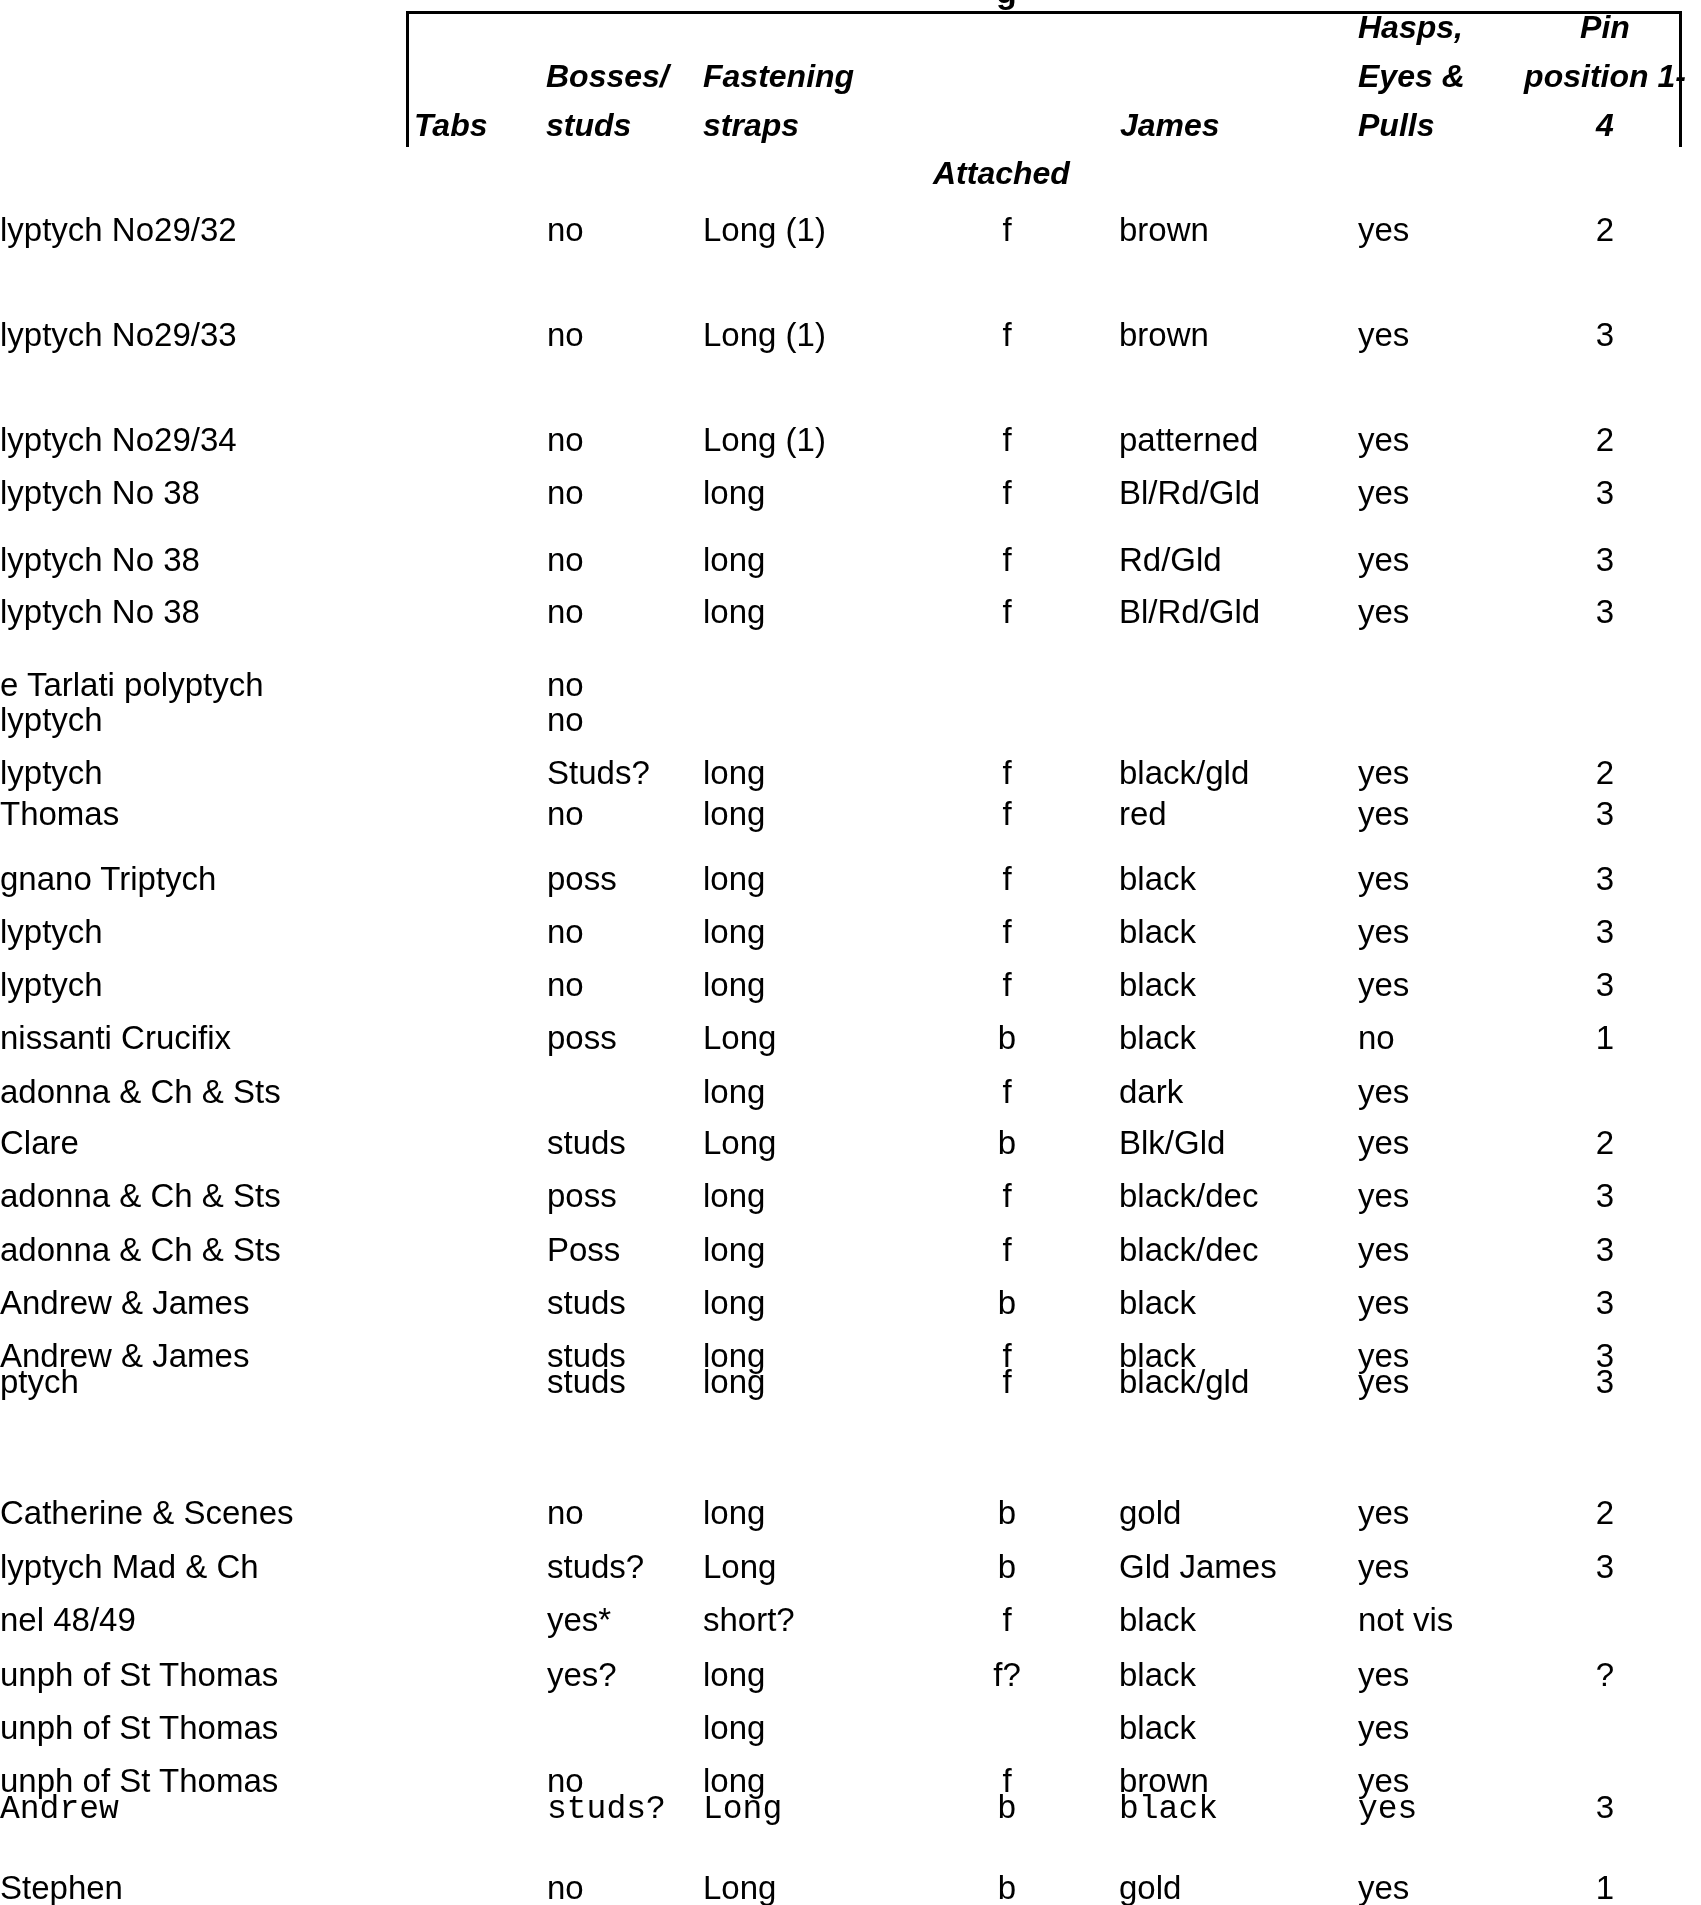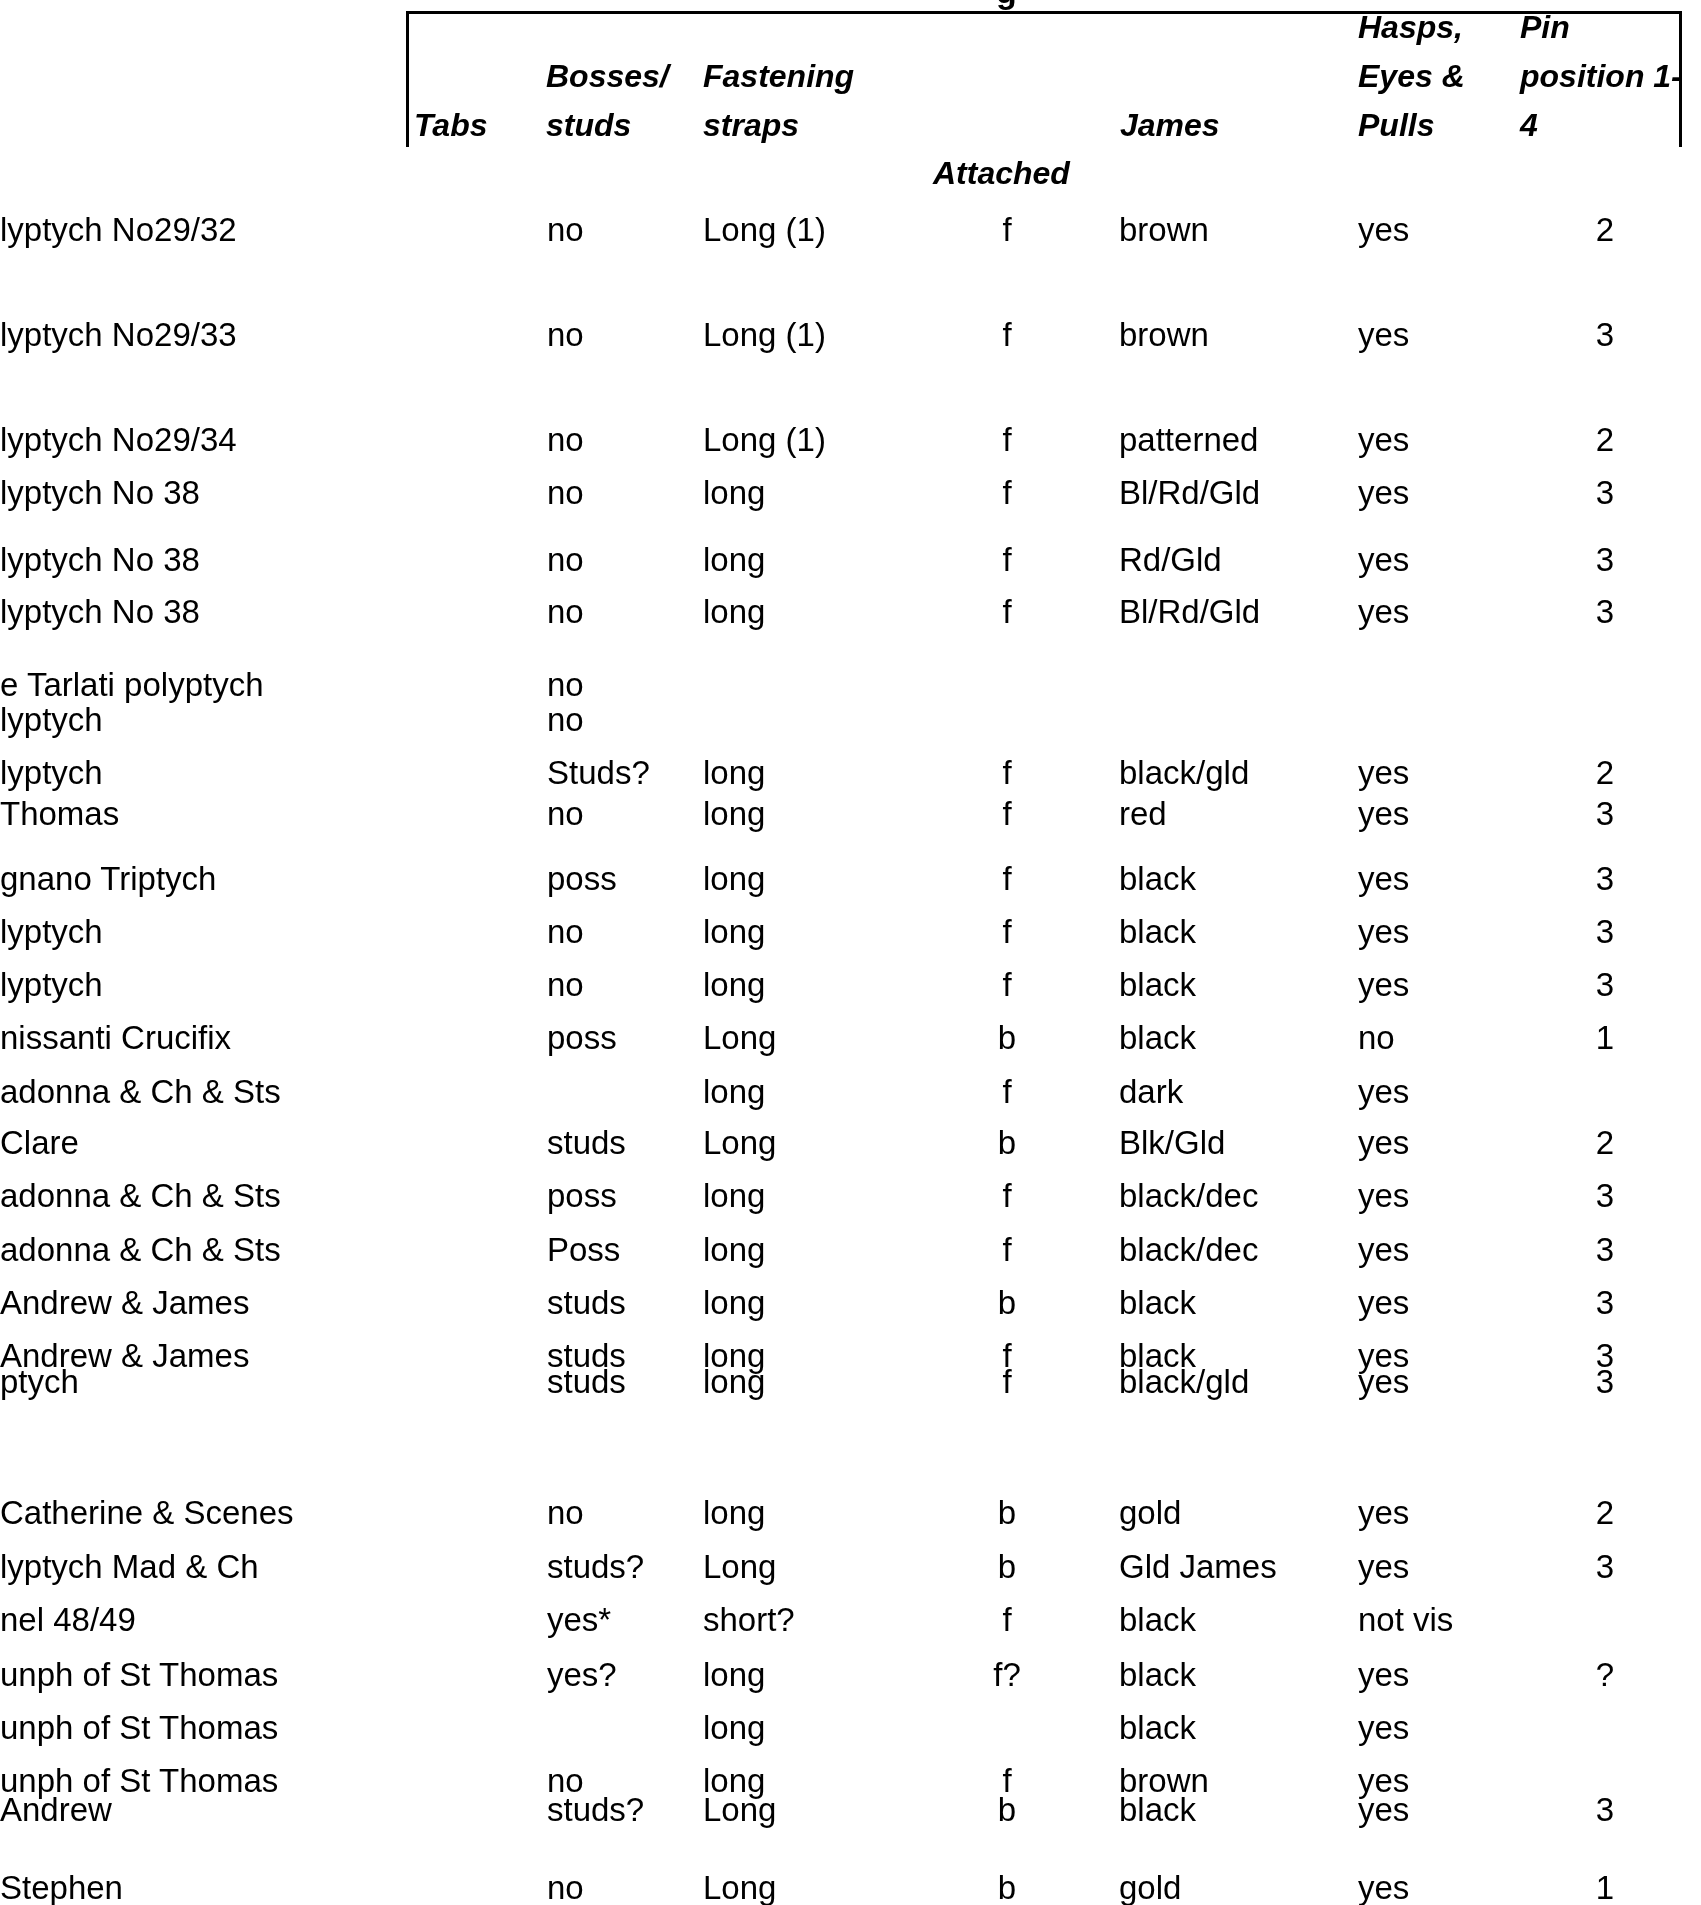--- a/index.html
+++ b/index.html
@@ -83,21 +83,21 @@
   <span>Attached</span>
 </div>
 <div class="hcell" style="left:1120px; top:101px;">
   <span>James</span>
 </div>
 <div class="hcell" style="left:1358px; top:3px;">
   <span>Hasps,</span>
   <span>Eyes &amp;</span>
   <span>Pulls</span>
 </div>
-<div class="hcell" style="left:1520px; top:3px; width:170px; ">
+<div class="hcell" style="left:1520px; top:3px; width:170px; text-align:center;">
   <span>Pin</span>
   <span>position 1-</span>
   <span>4</span>
 </div>
 
 <div id="rows">
     <div class="row" style="top: 208px;">
     <span class="cell c-name">lyptych No29/32</span>
     <span class="cell c-bosses">no</span>
     <span class="cell c-straps">Long (1)</span>
@@ -333,21 +333,21 @@
   </div>
     <div class="row" style="top: 1759px;">
     <span class="cell c-name">unph of St Thomas</span>
     <span class="cell c-bosses">no</span>
     <span class="cell c-straps">long</span>
     <span class="cell c-attached">f</span>
     <span class="cell c-colour">brown</span>
     <span class="cell c-hasps">yes</span>
     <span class="cell c-pin"></span>
   </div>
-    <div class="row" style="top: 1788px;">
+    <div class="row" style="top: 1788px; font-family: Liberation Mono, monospace;">
     <span class="cell c-name">Andrew</span>
     <span class="cell c-bosses">studs?</span>
     <span class="cell c-straps">Long</span>
     <span class="cell c-attached">b</span>
     <span class="cell c-colour">black</span>
     <span class="cell c-hasps">yes</span>
     <span class="cell c-pin">3</span>
   </div>
     <div class="row" style="top: 1866px;">
     <span class="cell c-name">Stephen</span>

